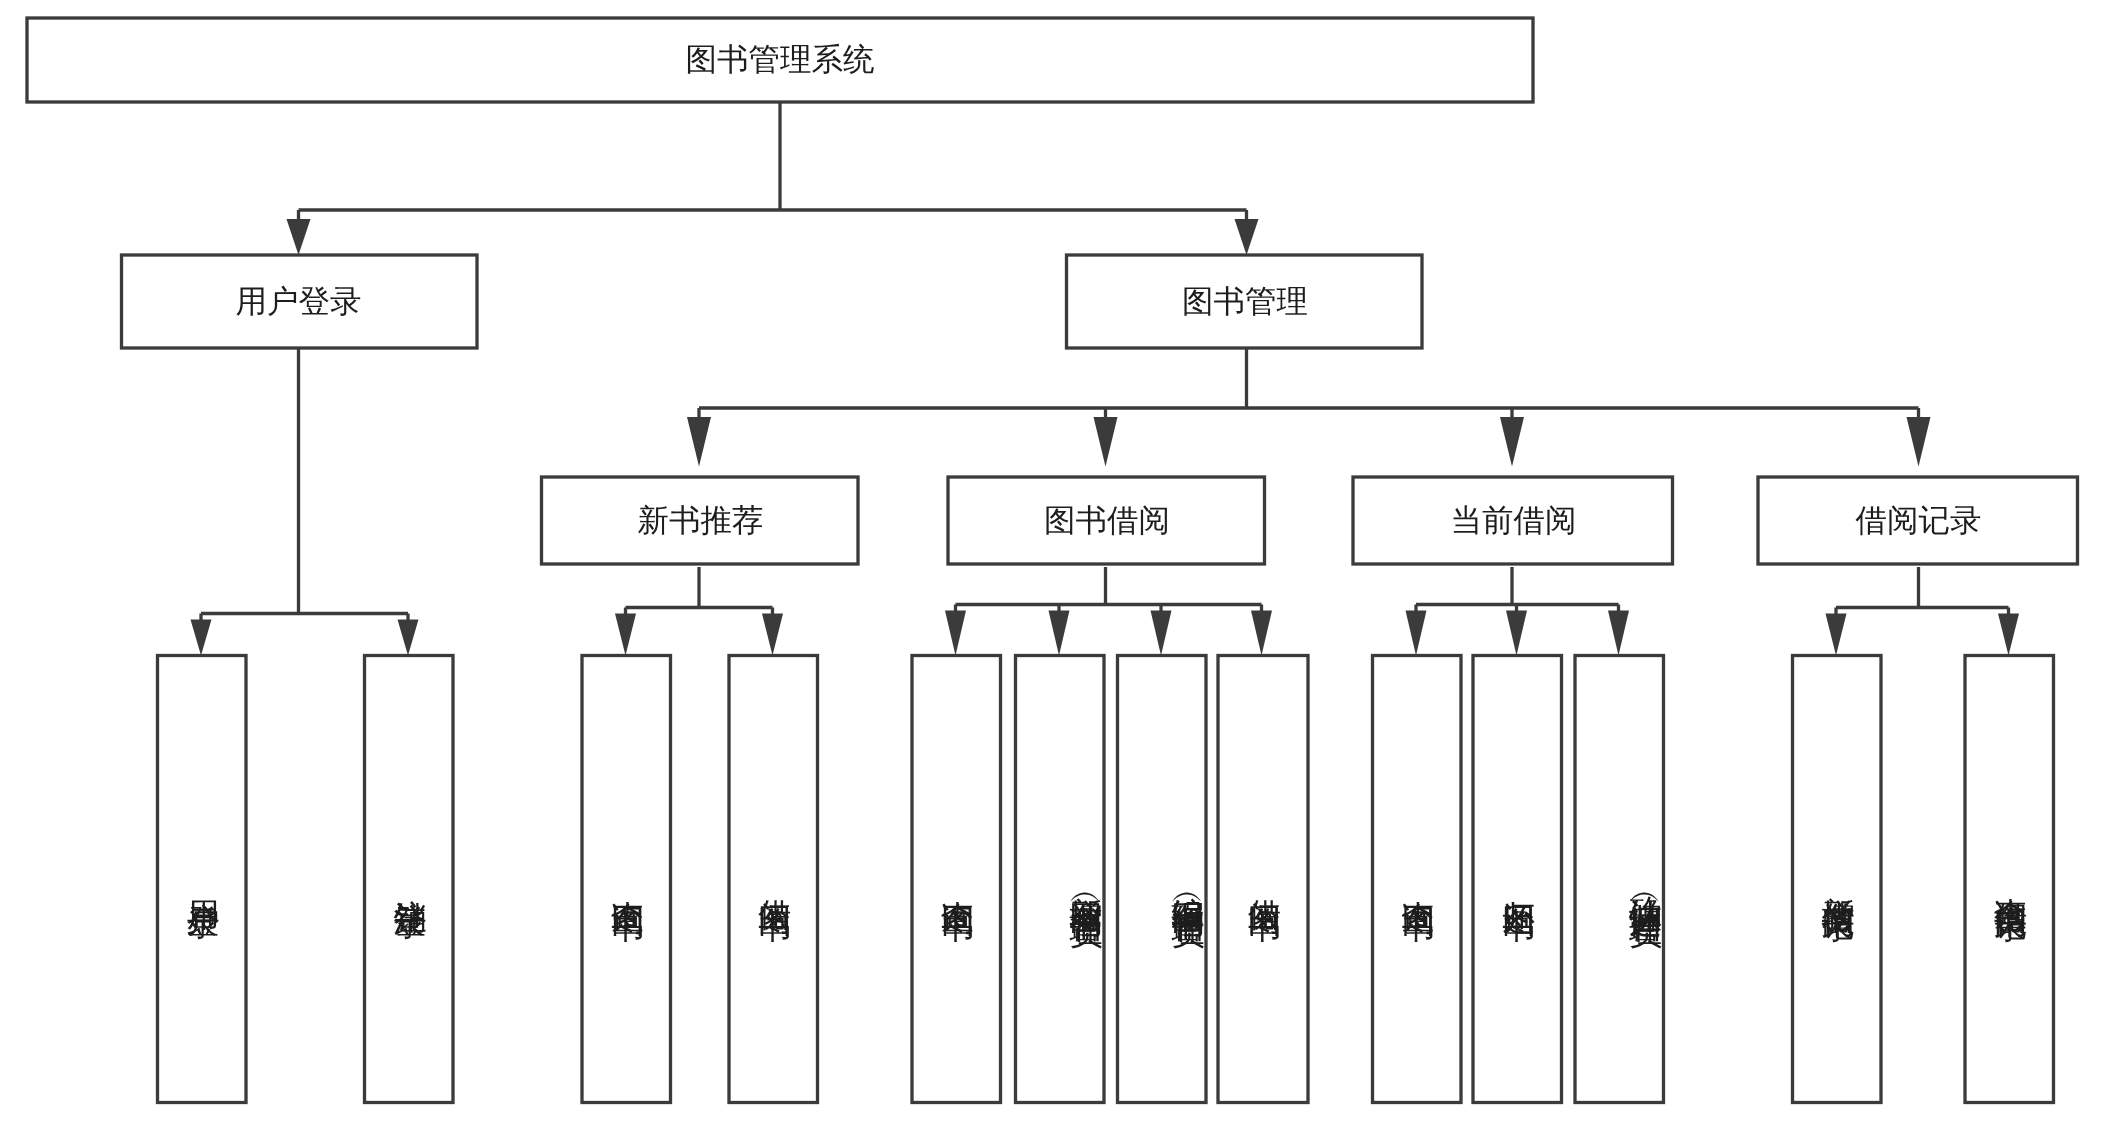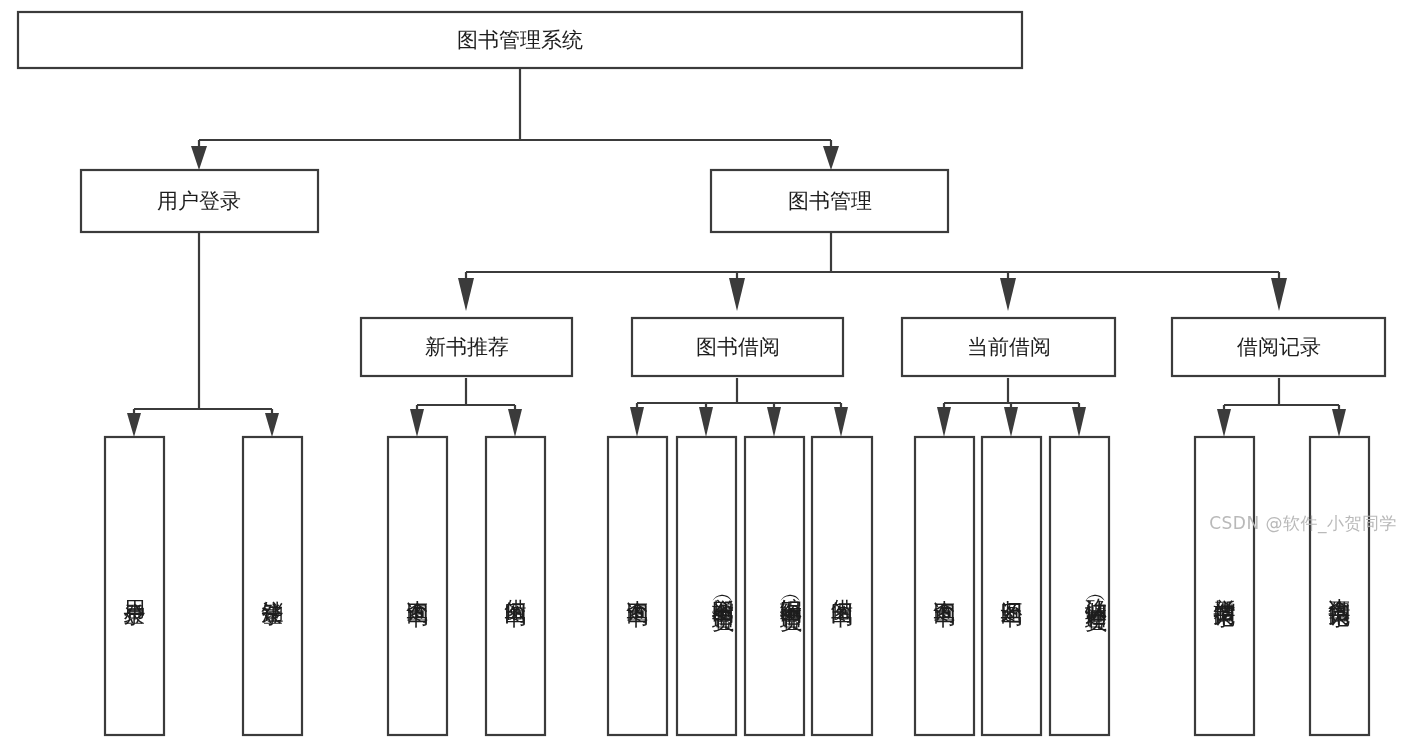--- a/index.html
+++ b/index.html
@@ -222,15 +222,14 @@
   <div class="leaf-label" style="left:745px; top:437px; width:59px; height:298px; align-items:flex-start; padding-top:6px; box-sizing:border-box;">编辑图书（管理员）</div>
   <div class="leaf-label" style="left:812px; top:437px; width:60px; height:298px;">借阅图书</div>
 
   <div class="leaf-label" style="left:915px; top:437px; width:59px; height:298px;">查询图书</div>
   <div class="leaf-label" style="left:982px; top:437px; width:59px; height:298px;">归还图书</div>
   <div class="leaf-label" style="left:1050px; top:437px; width:59px; height:298px; align-items:flex-start; padding-top:6px; box-sizing:border-box;">确认归还（管理员）</div>
 
   <div class="leaf-label" style="left:1195px; top:437px; width:59px; height:298px;">新增借阅记录</div>
   <div class="leaf-label" style="left:1310px; top:437px; width:59px; height:298px;">查询借阅记录</div>
 
-  <div class="watermark">CSDN @软件_小贺同学</div>
 
 </div>
 
 </body></html>

